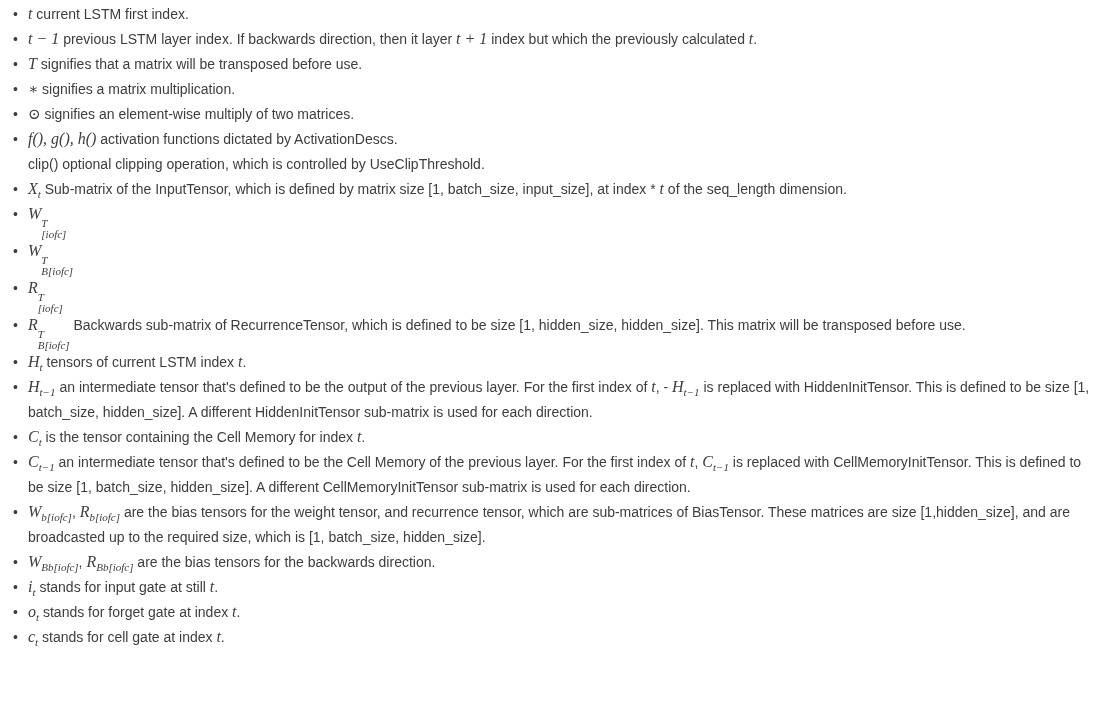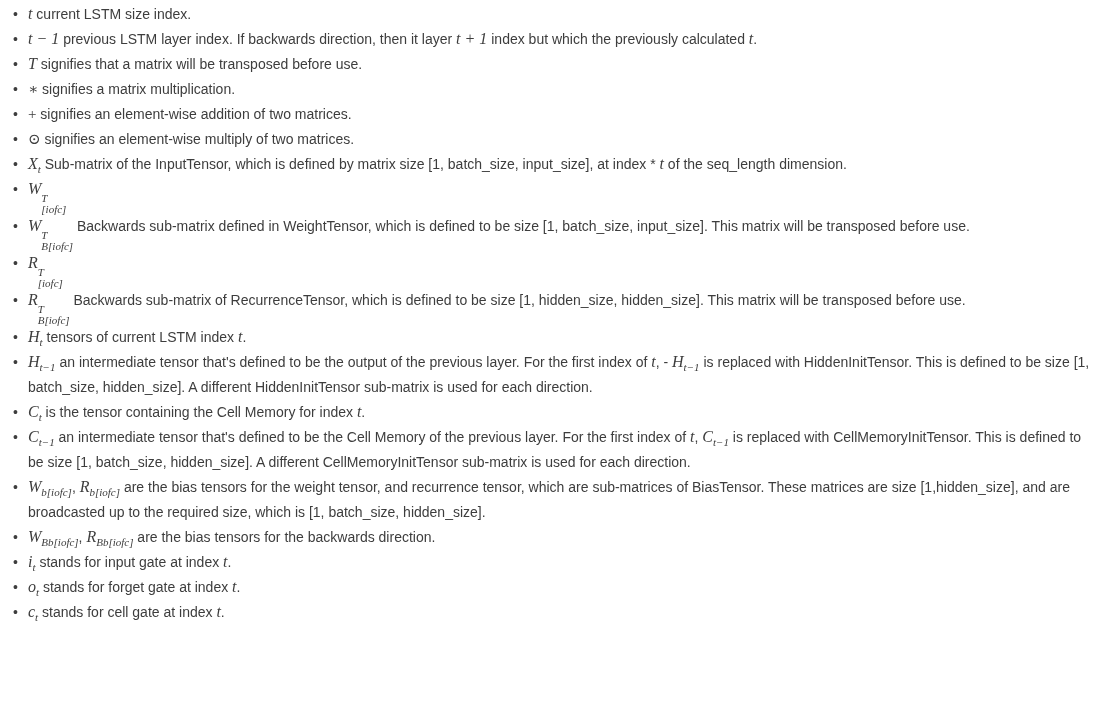--- a/index.html
+++ b/index.html
@@ -63,45 +63,45 @@
     font-size: 11px;
     line-height: 10.5px;
     vertical-align: -8px;
     font-style: italic;
   }
 </style>
 </head>
 <body>
 
 <ul class="notation-list">
-    <li class="bullet"><span class="math">t</span><span class="txt"> current LSTM size index.</span></li>
+    <li class="bullet"><span class="math">t</span><span class="txt"> current LSTM first index.</span></li>
     <li class="bullet"><span class="math">t − 1</span><span class="txt"> previous LSTM layer index. If backwards direction, then it layer </span><span class="math">t + 1</span><span class="txt"> index but which the previously calculated </span><span class="math">t</span><span class="txt">.</span></li>
     <li class="bullet"><span class="math">T</span><span class="txt"> signifies that a matrix will be transposed before use.</span></li>
     <li class="bullet"><span class="mo">∗</span><span class="txt"> signifies a matrix multiplication.</span></li>
-    <li class="bullet"><span class="mo">+</span><span class="txt"> signifies an element-wise addition of two matrices.</span></li>
     <li class="bullet"><span class="mo">⊙</span><span class="txt"> signifies an element-wise multiply of two matrices.</span></li>
+    <li class="bullet"><span class="math">f(), g(), h()</span><span class="txt"> activation functions dictated by ActivationDescs.</span><br><span class="txt">clip() optional clipping operation, which is controlled by UseClipThreshold.</span></li>
     <li class="bullet"><span class="math"><span>X</span><span class="msub">t</span></span><span class="txt"> Sub-matrix of the InputTensor, which is defined by matrix size [1, batch_size, input_size], at index * </span><span class="math">t</span><span class="txt"> of the seq_length dimension.</span></li>
     <li class="bullet"><span class="math"><span>W</span><span class="msubsup">
           <span>T</span>
           <span>[iofc]</span>
         </span></span></li>
     <li class="bullet"><span class="math"><span>W</span><span class="msubsup">
           <span>T</span>
           <span>B[iofc]</span>
-        </span></span><span class="txt"> Backwards sub-matrix defined in WeightTensor, which is defined to be size [1, batch_size, input_size]. This matrix will be transposed before use.</span></li>
+        </span></span></li>
     <li class="bullet"><span class="math"><span>R</span><span class="msubsup">
           <span>T</span>
           <span>[iofc]</span>
         </span></span></li>
     <li class="bullet"><span class="math"><span>R</span><span class="msubsup">
           <span>T</span>
           <span>B[iofc]</span>
         </span></span><span class="txt"> Backwards sub-matrix of RecurrenceTensor, which is defined to be size [1, hidden_size, hidden_size]. This matrix will be transposed before use.</span></li>
     <li class="bullet"><span class="math"><span>H</span><span class="msub">t</span></span><span class="txt"> tensors of current LSTM index </span><span class="math">t</span><span class="txt">.</span></li>
     <li class="bullet"><span class="math"><span>H</span><span class="msub">t−1</span></span><span class="txt"> an intermediate tensor that's defined to be the output of the previous layer. For the first index of </span><span class="math">t</span><span class="txt">, - </span><span class="math"><span>H</span><span class="msub">t−1</span></span><span class="txt"> is replaced with HiddenInitTensor. This is defined to be size [1, batch_size, hidden_size]. A different HiddenInitTensor sub-matrix is used for each direction.</span></li>
     <li class="bullet"><span class="math"><span>C</span><span class="msub">t</span></span><span class="txt"> is the tensor containing the Cell Memory for index </span><span class="math">t</span><span class="txt">.</span></li>
     <li class="bullet"><span class="math"><span>C</span><span class="msub">t−1</span></span><span class="txt"> an intermediate tensor that's defined to be the Cell Memory of the previous layer. For the first index of </span><span class="math">t</span><span class="txt">, </span><span class="math"><span>C</span><span class="msub">t−1</span></span><span class="txt"> is replaced with CellMemoryInitTensor. This is defined to be size [1, batch_size, hidden_size]. A different CellMemoryInitTensor sub-matrix is used for each direction.</span></li>
     <li class="bullet"><span class="math"><span>W</span><span class="msub">b[iofc]</span></span><span class="txt">, </span><span class="math"><span>R</span><span class="msub">b[iofc]</span></span><span class="txt"> are the bias tensors for the weight tensor, and recurrence tensor, which are sub-matrices of BiasTensor. These matrices are size [1,hidden_size], and are broadcasted up to the required size, which is [1, batch_size, hidden_size].</span></li>
     <li class="bullet"><span class="math"><span>W</span><span class="msub">Bb[iofc]</span></span><span class="txt">, </span><span class="math"><span>R</span><span class="msub">Bb[iofc]</span></span><span class="txt"> are the bias tensors for the backwards direction.</span></li>
-    <li class="bullet"><span class="math"><span>i</span><span class="msub">t</span></span><span class="txt"> stands for input gate at index </span><span class="math">t</span><span class="txt">.</span></li>
+    <li class="bullet"><span class="math"><span>i</span><span class="msub">t</span></span><span class="txt"> stands for input gate at still </span><span class="math">t</span><span class="txt">.</span></li>
     <li class="bullet"><span class="math"><span>o</span><span class="msub">t</span></span><span class="txt"> stands for forget gate at index </span><span class="math">t</span><span class="txt">.</span></li>
     <li class="bullet"><span class="math"><span>c</span><span class="msub">t</span></span><span class="txt"> stands for cell gate at index </span><span class="math">t</span><span class="txt">.</span></li>
   </ul>
 
 </body></html>

